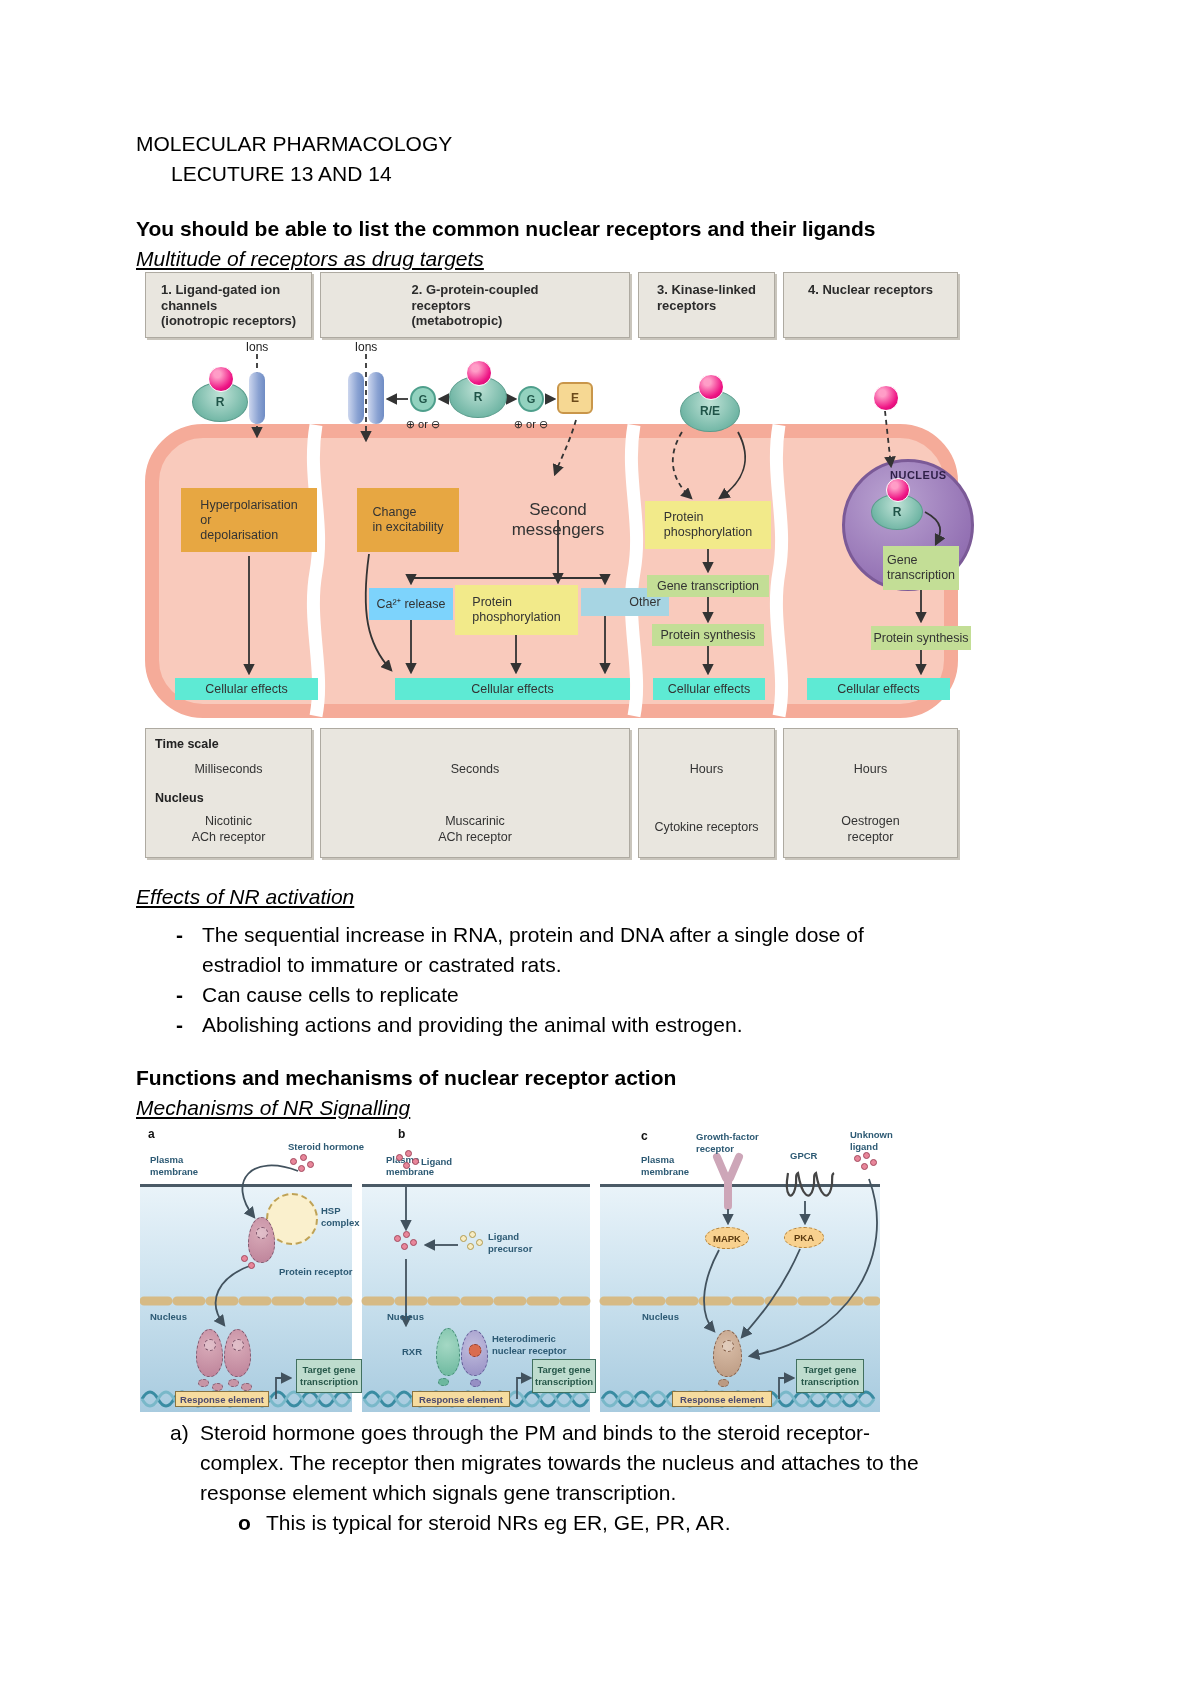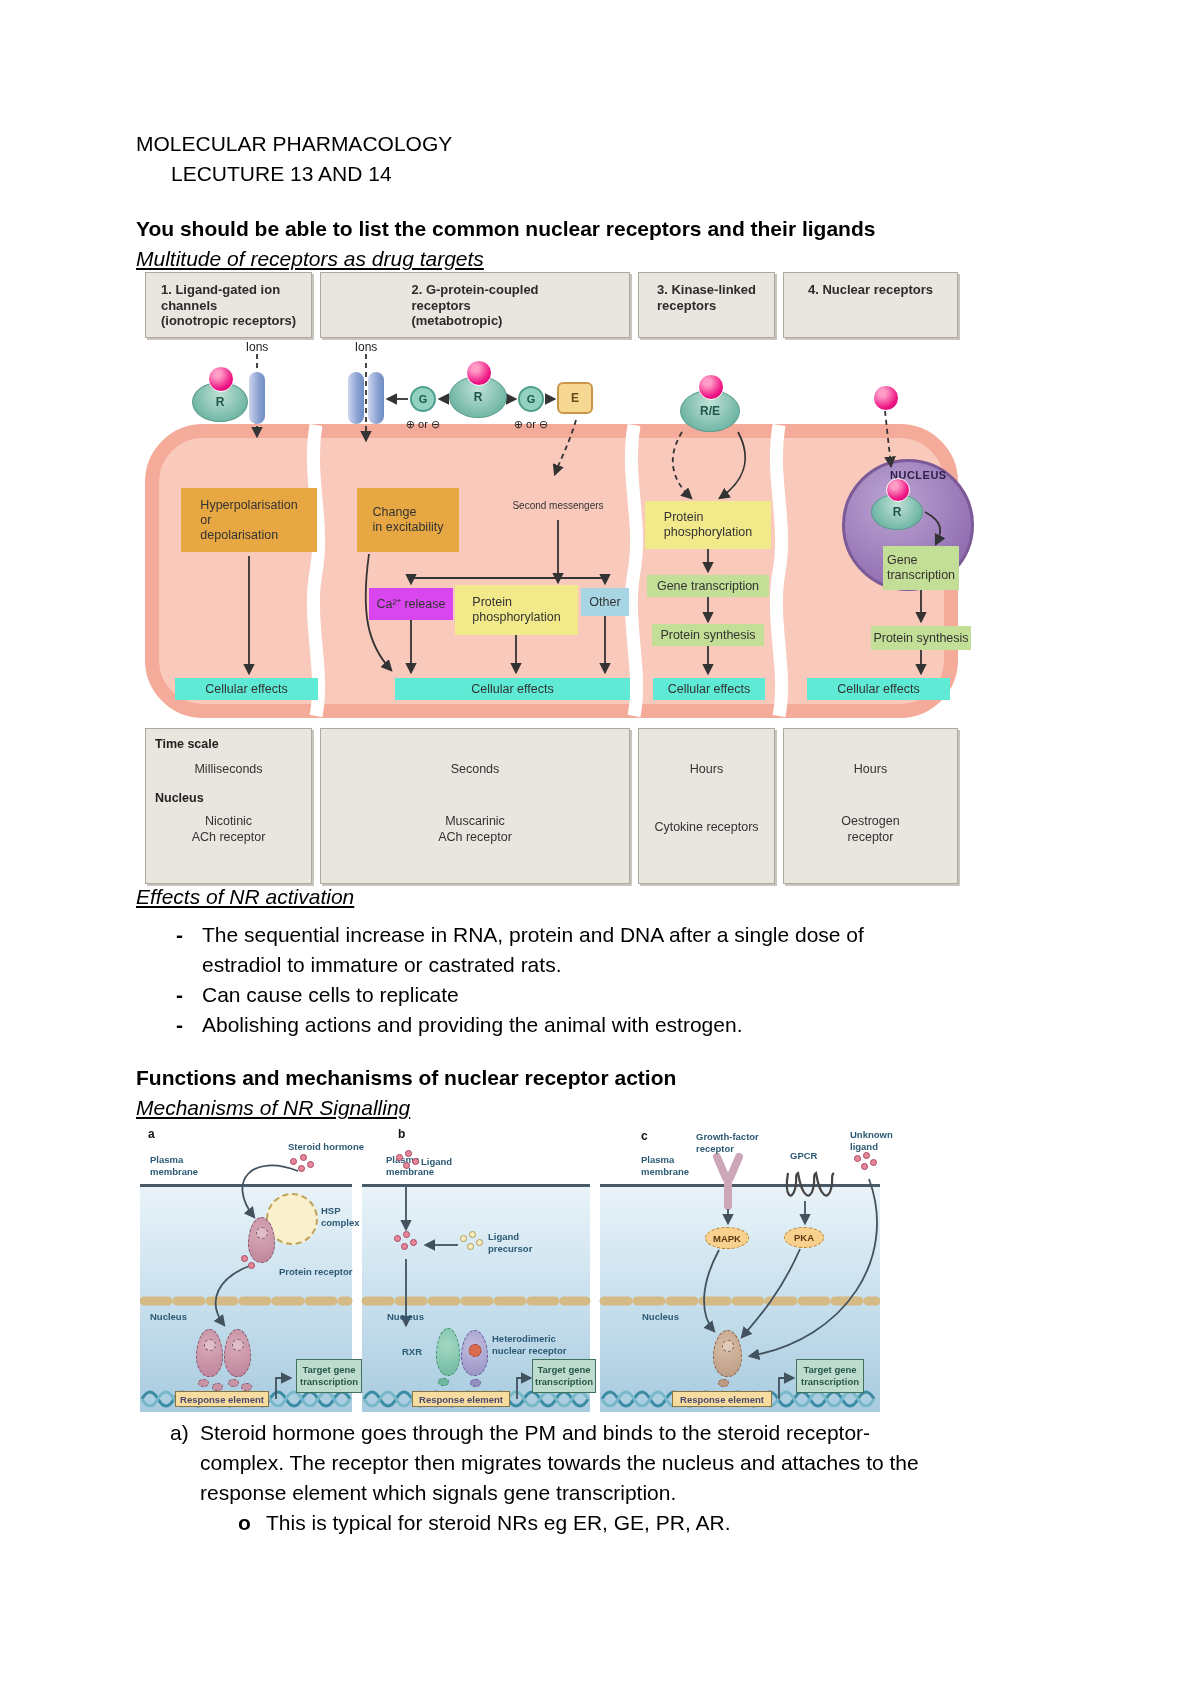--- a/index.html
+++ b/index.html
@@ -12,21 +12,21 @@
   .bul{position:absolute;display:flex;font-size:21px;line-height:30px;}
   .bm{width:26px;flex:0 0 26px;}
   
   .fig1{position:absolute;left:145px;top:272px;width:813px;height:580px;}
   .f1box{position:absolute;display:flex;align-items:center;justify-content:center;text-align:left;
          font-size:12.5px;line-height:1.2;color:#333;white-space:pre-line;z-index:4;}
   .hd{background:#e9e6df;border:1px solid #aeaaa1;box-shadow:2px 2px 0 #c9c5bc;font-weight:bold;
       color:#2b2b2b;font-size:13px;align-items:flex-start;padding-top:9px;box-sizing:border-box;}
   .org{background:#e7a742;}
   .yel{background:#f2ea8a;}
-  .gry{background:#d946ef;}
+  .gry{background:#7dd3fc;}
   .blu{background:#a7d5e3;}
   .grn{background:#c3de96;}
   .pnk{background:#5eead4;}
   .cell{position:absolute;left:0;top:152px;width:813px;height:294px;box-sizing:border-box;
         background:#f9cabc;border:14px solid #f5ab99;border-radius:58px;z-index:1;}
   .nuc{position:absolute;left:697px;top:187px;width:132px;height:132px;border-radius:50%;
        background:radial-gradient(circle at 38% 32%,#bba4d2,#9472b4 70%,#84619f);
        border:3px solid #7b5a97;box-sizing:border-box;z-index:2;}
   .nuclab{position:absolute;font-size:11px;letter-spacing:.5px;color:#2e1f47;font-weight:bold;z-index:4;}
   .svglayer{position:absolute;left:0;top:0;z-index:3;}
@@ -39,23 +39,23 @@
   .pill{position:absolute;width:16px;height:52px;border-radius:8px;z-index:4;
         background:linear-gradient(90deg,#ccd6ee,#8aa2d2 60%,#6f8cc4);}
   .gc{position:absolute;width:26px;height:26px;border-radius:50%;background:#93d2bf;border:2px solid #4e9f8c;
       display:flex;align-items:center;justify-content:center;font-size:11px;font-weight:bold;color:#1f5448;
       box-sizing:border-box;z-index:4;}
   .ebox{position:absolute;width:36px;height:32px;background:#f6d893;border:2px solid #c9964a;border-radius:6px;
         display:flex;align-items:center;justify-content:center;font-weight:bold;color:#6b4a1a;font-size:12px;
         box-sizing:border-box;z-index:4;}
   .pm{position:absolute;font-size:11px;color:#222;width:60px;text-align:center;z-index:4;}
   .ion{position:absolute;font-size:12px;color:#222;width:44px;text-align:center;z-index:4;}
-  .smlab{position:absolute;font-size:10px;color:#333;text-align:center;z-index:4;}
+  .smlab{position:absolute;font-size:17px;color:#333;text-align:center;z-index:4;}
   .tblbox{position:absolute;background:#e9e6df;border:1px solid #aeaaa1;box-shadow:2px 2px 0 #c9c5bc;
-          height:156px;top:456px;box-sizing:border-box;z-index:4;}
+          height:130px;top:456px;box-sizing:border-box;z-index:4;}
   .tv{position:absolute;width:100%;text-align:center;font-size:12.5px;color:#333;white-space:pre-line;line-height:1.3;}
   .tl{position:absolute;left:9px;font-size:12.5px;font-weight:bold;color:#222;}
   
   .fig2{position:absolute;left:140px;top:1127px;width:740px;height:290px;}
   .panel{position:absolute;top:57px;height:228px;z-index:1;box-sizing:border-box;
          background:linear-gradient(180deg,#e9f3f9,#cfe4f0 40%,#a8cbdf);border-top:3px solid #4a5a66;}
   .f2lab{position:absolute;font-size:9.5px;font-weight:bold;color:#2d5a74;line-height:1.25;
          white-space:pre-line;z-index:4;}
   .plab{position:absolute;font-size:12px;font-weight:bold;color:#111;z-index:4;}
   .hsp{position:absolute;left:126px;top:66px;width:52px;height:52px;border-radius:50%;background:#faf0cd;
@@ -199,21 +199,21 @@
 
     <div class="f1box org" style="left:36px;top:216px;width:136px;height:64px;">Hyperpolarisation
 or
 depolarisation</div>
     <div class="f1box org" style="left:212px;top:216px;width:102px;height:64px;">Change
 in excitability</div>
     <div class="smlab" style="left:338px;top:228px;width:150px;">Second messengers</div>
     <div class="f1box gry" style="left:224px;top:316px;width:84px;height:32px;">Ca²⁺ release</div>
     <div class="f1box yel" style="left:310px;top:313px;width:123px;height:50px;">Protein
 phosphorylation</div>
-    <div class="f1box blu" style="left:436px;top:316px;width:48px;height:28px;">Other</div>
+    <div class="f1box blu" style="left:436px;top:316px;width:48px;height:28px;padding-left:40px;">Other</div>
     <div class="f1box yel" style="left:500px;top:229px;width:126px;height:48px;">Protein
 phosphorylation</div>
     <div class="f1box grn" style="left:502px;top:303px;width:122px;height:22px;">Gene transcription</div>
     <div class="f1box grn" style="left:507px;top:352px;width:112px;height:22px;">Protein synthesis</div>
     <div class="f1box grn" style="left:738px;top:274px;width:76px;height:44px;">Gene
 transcription</div>
     <div class="f1box grn" style="left:726px;top:354px;width:100px;height:24px;">Protein synthesis</div>
 
     <div class="f1box pnk" style="left:30px;top:406px;width:143px;height:22px;">Cellular effects</div>
     <div class="f1box pnk" style="left:250px;top:406px;width:235px;height:22px;">Cellular effects</div>

